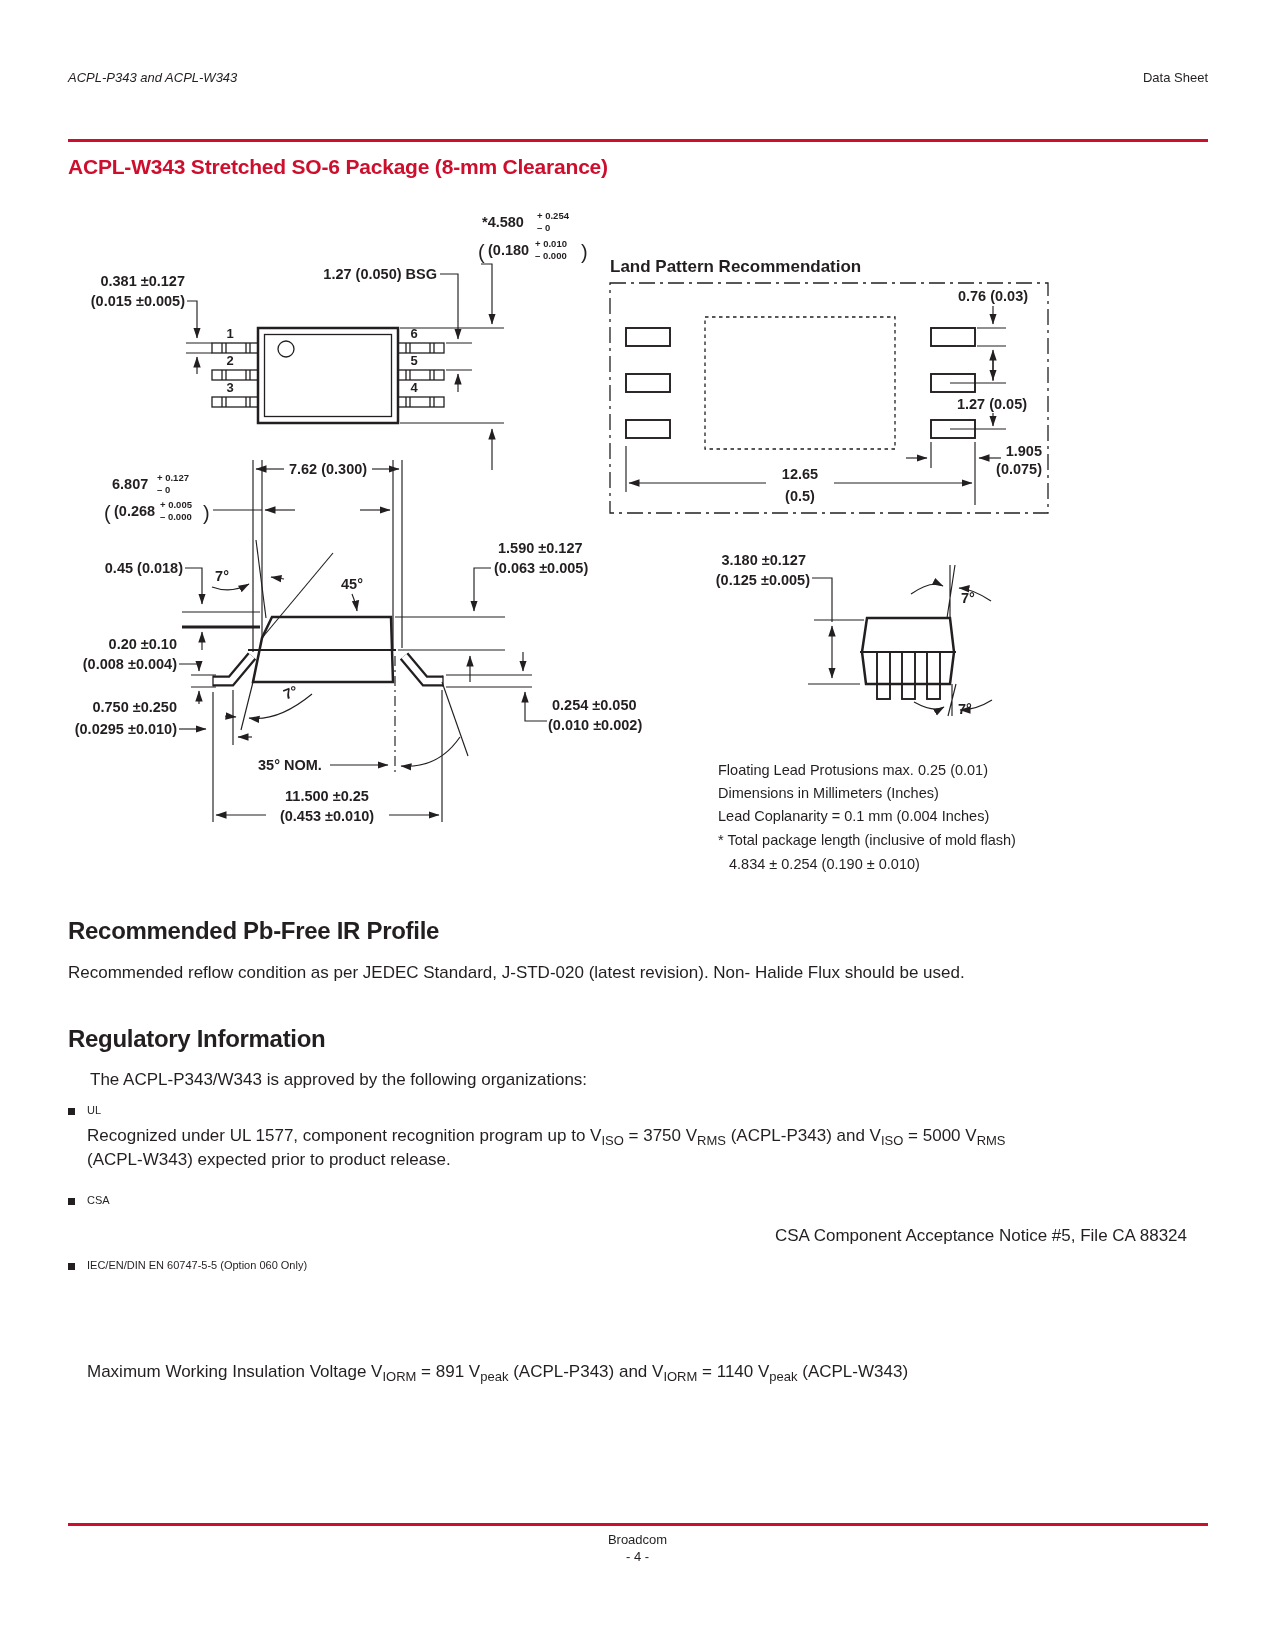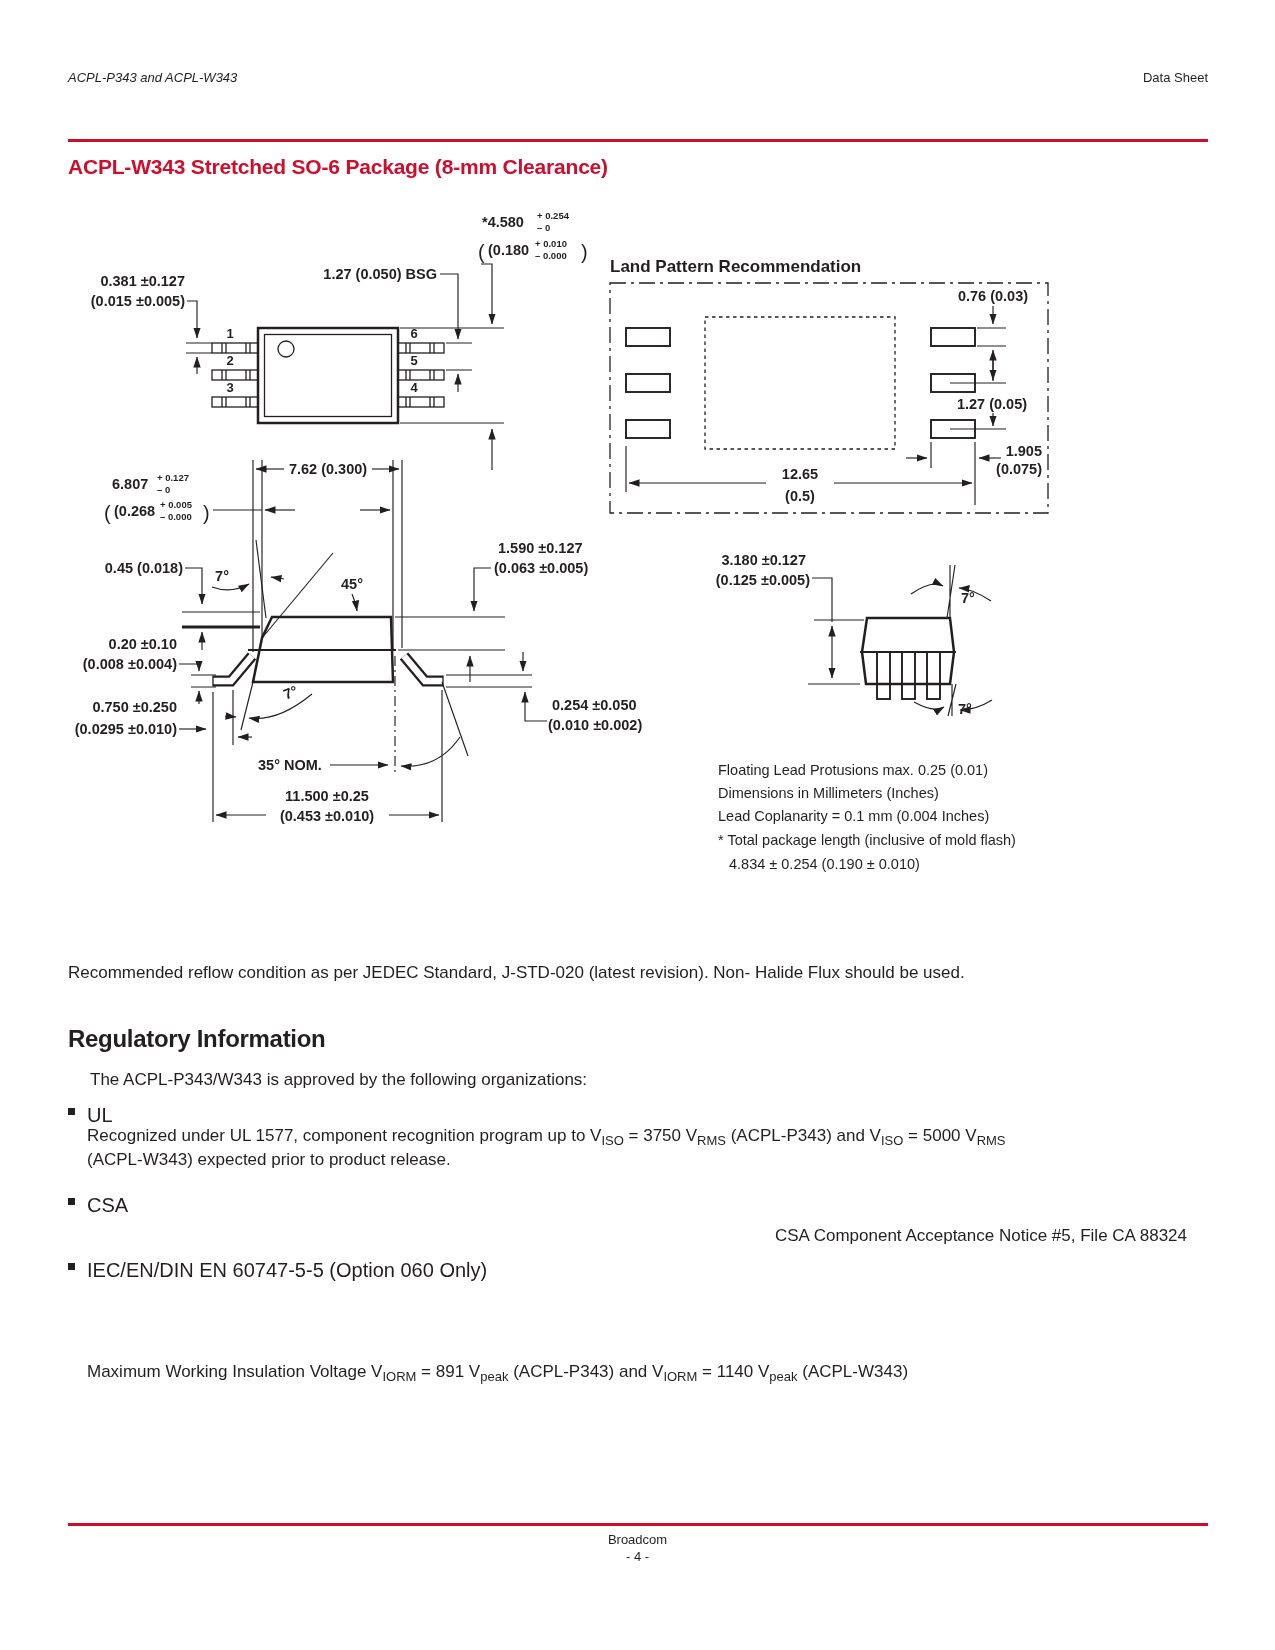--- a/index.html
+++ b/index.html
@@ -4,21 +4,21 @@
 <style>
   html,body { margin:0; padding:0; background:#e8e8e8; }
   .page { position:relative; width:1275px; height:1650px; background:#ffffff;
           font-family:"Liberation Sans", sans-serif; color:#231F20; overflow:hidden; margin:0 auto; }
   .abs { position:absolute; }
   .hdr { top:70px; font-size:13px; color:#231F20; }
   .rule { height:3px; background:#CE0E2D; }
   .doc-title { top:155px; left:68px; font-size:21px; font-weight:bold; color:#CE0E2D; letter-spacing:-0.2px; }
   .h1 { left:68px; font-size:24px; font-weight:bold; letter-spacing:-0.3px; }
   .body-text { left:68px; font-size:17px; }
-  .bullet-label { left:87px; font-size:20px; }
+  .bullet-label { left:87px; font-size:11px; }
   .bullet-body { left:87px; font-size:17px; line-height:24px; width:1100px; }
   .sq { width:7px; height:7px; background:#231F20; left:68px; }
   sub { font-size:13px; line-height:0; }
   .footer-text { width:1275px; text-align:center; font-size:13px; }
   
   svg text { fill:#231F20; font-family:"Liberation Sans", sans-serif; }
   .ln  { stroke:#231F20; fill:none; stroke-width:1.3px; }
   .ln2 { stroke:#231F20; fill:none; stroke-width:2.5px; }
   .lnm { stroke:#231F20; fill:none; stroke-width:1.9px; }
   .dimln { stroke:#231F20; fill:none; stroke-width:1.15px; }
@@ -298,20 +298,21 @@
 
     <g>
       <text class="note" x="718" y="775">Floating Lead Protusions max. 0.25 (0.01)</text>
       <text class="note" x="718" y="798">Dimensions in Millimeters (Inches)</text>
       <text class="note" x="718" y="821">Lead Coplanarity = 0.1 mm (0.004 Inches)</text>
       <text class="note" x="718" y="845">* Total package length (inclusive of mold flash)</text>
       <text class="note" x="729" y="869">4.834 ± 0.254 (0.190 ± 0.010)</text>
     </g>
   </svg>
 
+  <div class="abs h1" style="top:917px;">Recommended Pb-Free IR Profile</div>
   <div class="abs body-text" style="top:963px;">Recommended reflow condition as per JEDEC Standard, J-STD-020 (latest revision). Non- Halide Flux should be used.</div>
 
   <div class="abs h1" style="top:1025px;">Regulatory Information</div>
   <div class="abs body-text" style="top:1070px;margin-left:22px;">The ACPL-P343/W343 is approved by the following organizations:</div>
 
   <div class="abs sq" style="top:1108px;"></div>
   <div class="abs bullet-label" style="top:1104px;">UL</div>
   <p class="abs bullet-body" style="top:1124px; margin:0;"><span>Recognized under UL 1577, component recognition program up to V</span><sub>ISO</sub><span> = 3750 V</span><sub>RMS</sub><span> (ACPL-P343) and V</span><sub>ISO</sub><span> = 5000 V</span><sub>RMS</sub><br><span>(ACPL-W343) expected prior to product release.</span></p>
 
   <div class="abs sq" style="top:1198px;"></div>

